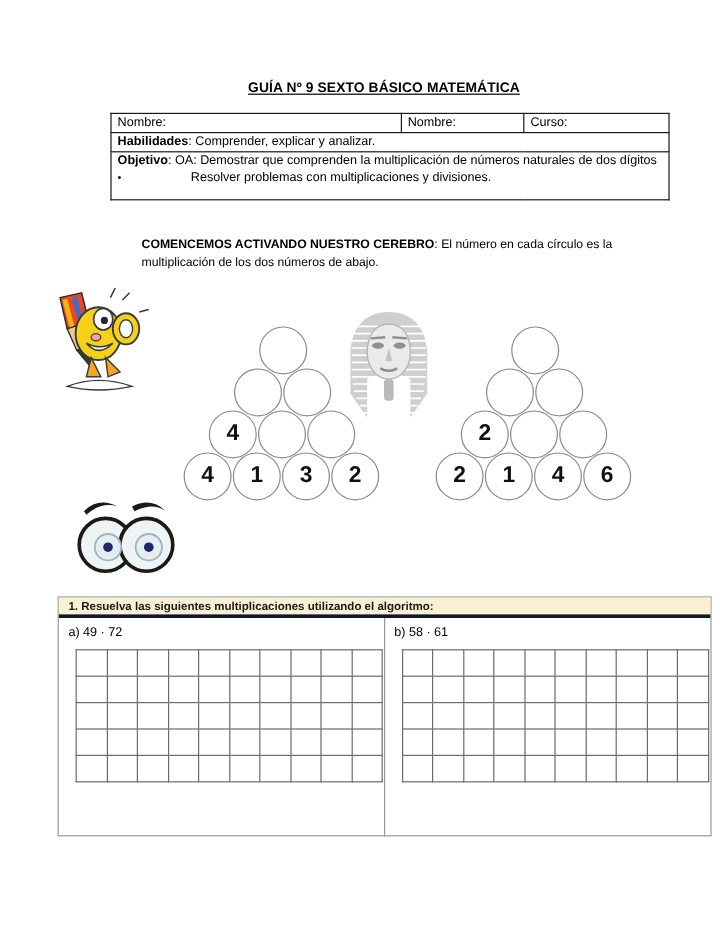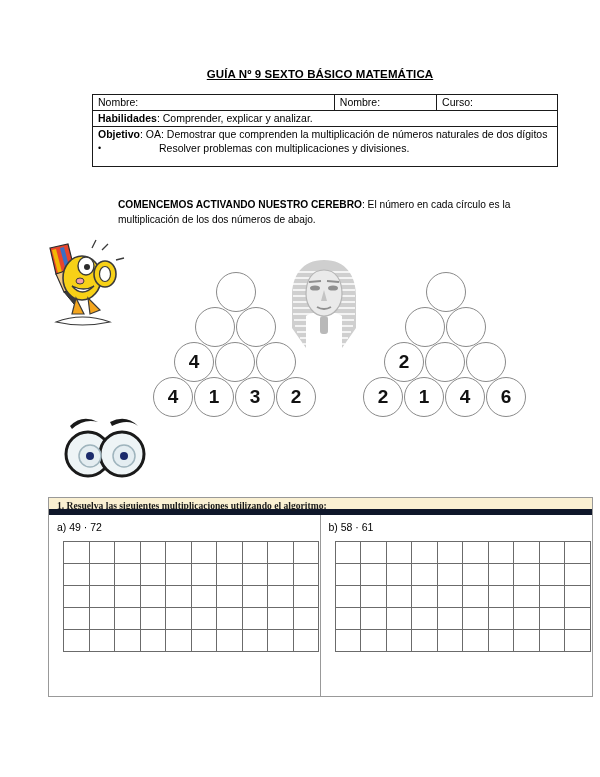--- a/index.html
+++ b/index.html
@@ -81,25 +81,24 @@
   
   .ex-box {
     position: absolute; left: 28px; top: 497px;
     width: 545px; height: 200px;
     border: 1px solid #999999;
     background: #ffffff;
   }
   .ex-header {
     height: 17px;
     background: #faf0d2;
-    border-bottom: 6px solid #0f172a;
+    border-bottom: 3px solid #0f172a;
     font-size: 9.6px; font-weight: bold;
     padding: 2px 0 0 8px;
     color: #1a1a1a;
-    font-family: Liberation Serif, serif;
   }
   .ex-body { display: flex; height: 182px; }
   .ex-col { position: relative; flex: 1 1 50%; padding: 4px 0 0 8px; }
   .ex-col.first { border-right: 1px solid #999999; }
   .ex-label { font-size: 10.5px; line-height: 16px; }
 
   
   .grid {
     position: absolute; top: 26px; left: 14px;
     border-collapse: collapse;

